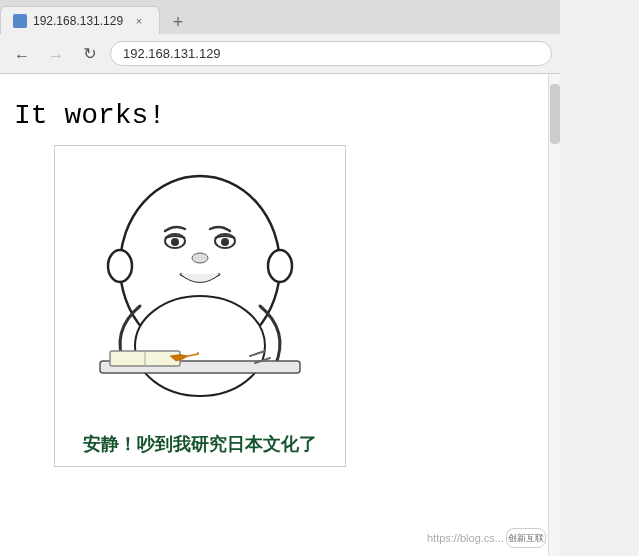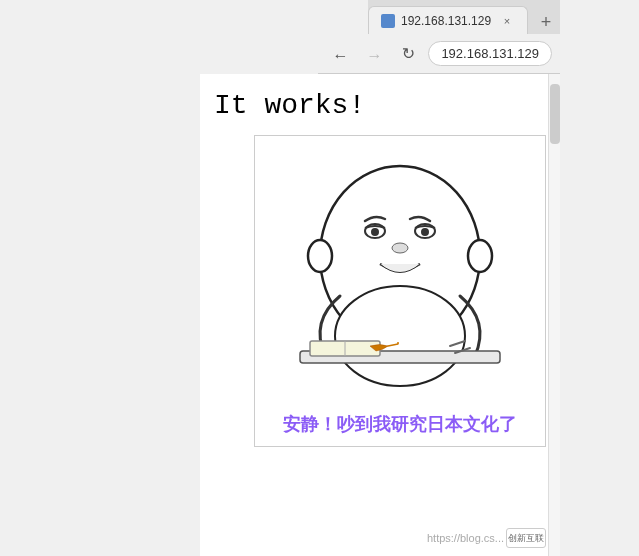--- a/index.html
+++ b/index.html
@@ -12,21 +12,20 @@
       overflow: hidden;
     }
 
     
     .browser-window {
       width: 560px;
       height: 556px;
       background: #f0f0f0;
       display: flex;
       flex-direction: column;
-      align-items: flex-end;
     }
 
     
     .tab-bar {
       display: flex;
       align-items: flex-end;
       background: #dcdcdc;
       padding-top: 4px;
       height: 34px;
     }
@@ -122,21 +121,21 @@
     .page-content {
       flex: 1;
       background: white;
       overflow: auto;
       display: flex;
       flex-direction: column;
       position: relative;
     }
 
     .page-inner {
-      padding: 16px 14px;
+      padding: 26px 14px;
       flex: 1;
     }
 
     .page-heading {
       font-family: 'Courier New', Courier, monospace;
       font-size: 28px;
       font-weight: normal;
       color: #000;
       margin-bottom: 14px;
     }
@@ -160,23 +159,23 @@
 
     
     .meme-svg {
       width: 240px;
       height: 260px;
     }
 
     .meme-text {
       font-size: 18px;
       font-weight: bold;
-      color: #8b5cf6;
+      color: #14532d;
       text-align: center;
-      margin-top: 6px;
+      margin-top: 16px;
       font-family: 'Microsoft YaHei', SimHei, sans-serif;
     }
 
     
     .scrollbar-track {
       position: absolute;
       right: 0;
       top: 0;
       bottom: 0;
       width: 12px;
@@ -205,21 +204,21 @@
 
     .watermark-url {
       font-size: 11px;
       color: #aaa;
     }
 
     .watermark-logo {
       width: 40px;
       height: 20px;
       border: 1px solid #ccc;
-      border-radius: 3px;
+      border-radius: 8px;
       display: flex;
       align-items: center;
       justify-content: center;
       font-size: 9px;
       color: #666;
       background: white;
     }
   </style>
 </head>
 <body>

